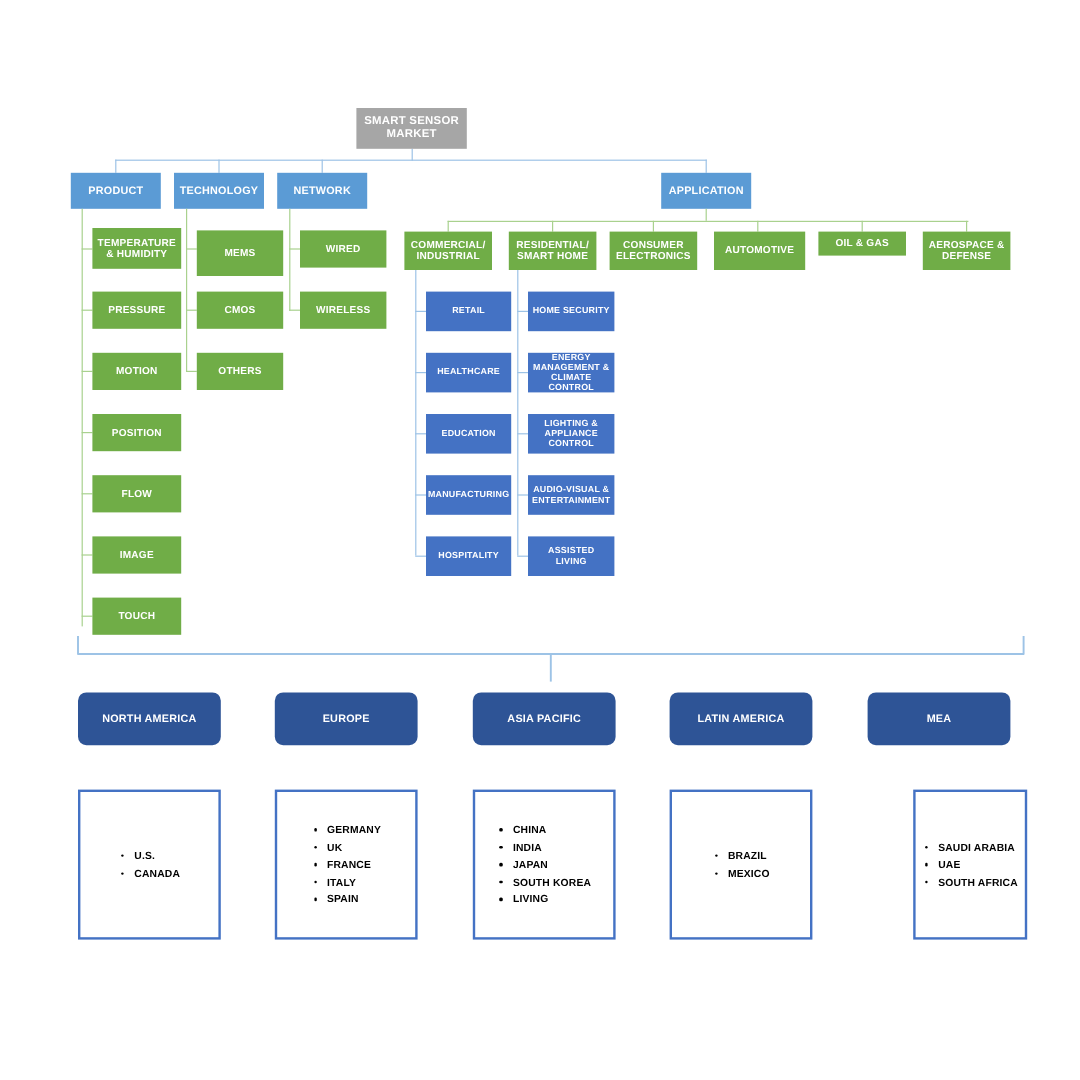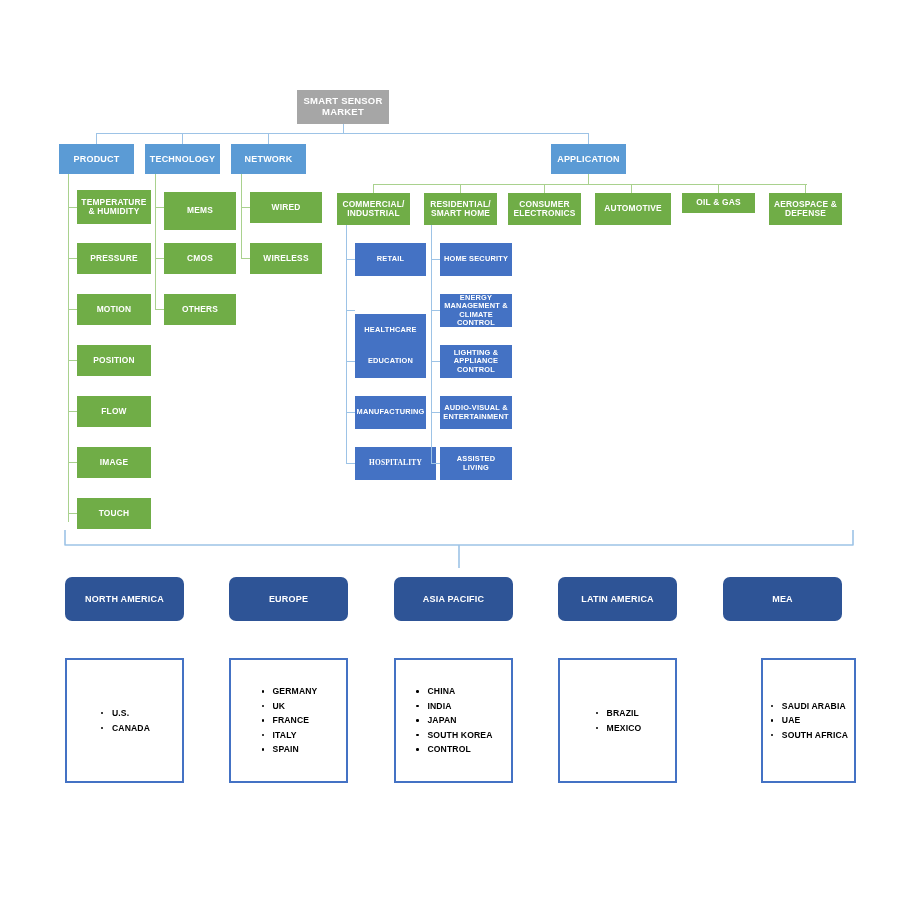--- a/index.html
+++ b/index.html
@@ -126,24 +126,24 @@
   <div class="node lvl3" style="left:769px;top:193px;width:73px;height:32px;">AEROSPACE &amp; DEFENSE</div>
 
   <div class="ln v blue-ln" style="left:346px;top:225px;height:238px;"></div>
   <div class="ln h blue-ln" style="left:346px;top:259px;width:9px;"></div>
   <div class="ln h blue-ln" style="left:346px;top:310px;width:9px;"></div>
   <div class="ln h blue-ln" style="left:346px;top:361px;width:9px;"></div>
   <div class="ln h blue-ln" style="left:346px;top:412px;width:9px;"></div>
   <div class="ln h blue-ln" style="left:346px;top:463px;width:9px;"></div>
 
   <div class="node lvl4" style="left:355px;top:243px;width:71px;height:33px;">RETAIL</div>
-  <div class="node lvl4" style="left:355px;top:294px;width:71px;height:33px;margin-top:20px;">HEALTHCARE</div>
+  <div class="node lvl4" style="left:355px;top:294px;width:71px;height:33px;">HEALTHCARE</div>
   <div class="node lvl4" style="left:355px;top:345px;width:71px;height:33px;">EDUCATION</div>
   <div class="node lvl4" style="left:355px;top:396px;width:71px;height:33px;">MANUFACTURING</div>
-  <div class="node lvl4" style="left:355px;top:447px;width:81px;height:33px;font-family:Liberation Serif, serif;">HOSPITALITY</div>
+  <div class="node lvl4" style="left:355px;top:447px;width:71px;height:33px;">HOSPITALITY</div>
 
   <div class="ln v blue-ln" style="left:431px;top:225px;height:238px;"></div>
   <div class="ln h blue-ln" style="left:431px;top:259px;width:9px;"></div>
   <div class="ln h blue-ln" style="left:431px;top:310px;width:9px;"></div>
   <div class="ln h blue-ln" style="left:431px;top:361px;width:9px;"></div>
   <div class="ln h blue-ln" style="left:431px;top:412px;width:9px;"></div>
   <div class="ln h blue-ln" style="left:431px;top:463px;width:9px;"></div>
 
   <div class="node lvl4" style="left:440px;top:243px;width:72px;height:33px;">HOME SECURITY</div>
   <div class="node lvl4" style="left:440px;top:294px;width:72px;height:33px;">ENERGY MANAGEMENT &amp; CLIMATE CONTROL</div>
@@ -176,21 +176,21 @@
         <li>ITALY</li>
         <li>SPAIN</li>
       </ul>
   </div>
   <div class="countrybox" style="left:394px;top:658px;width:119px;height:125px;">
     <ul>
         <li>CHINA</li>
         <li>INDIA</li>
         <li>JAPAN</li>
         <li>SOUTH KOREA</li>
-        <li>CONTROL</li>
+        <li>LIVING</li>
       </ul>
   </div>
   <div class="countrybox" style="left:558px;top:658px;width:119px;height:125px;">
     <ul>
         <li>BRAZIL</li>
         <li>MEXICO</li>
       </ul>
   </div>
   <div class="countrybox" style="left:761px;top:658px;width:95px;height:125px;">
     <ul>

